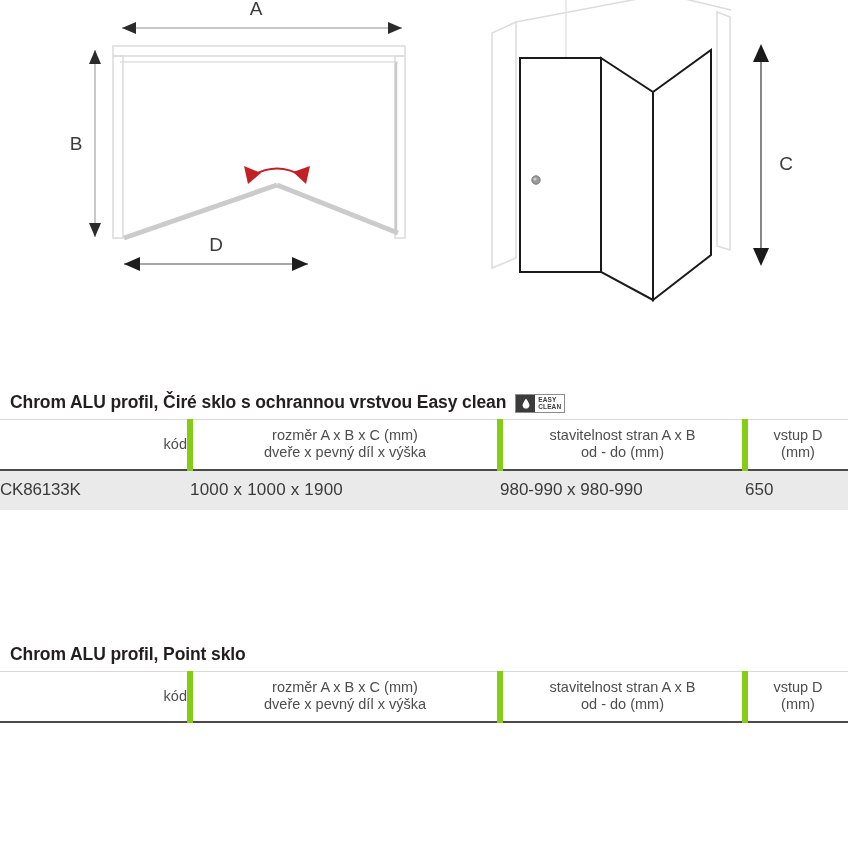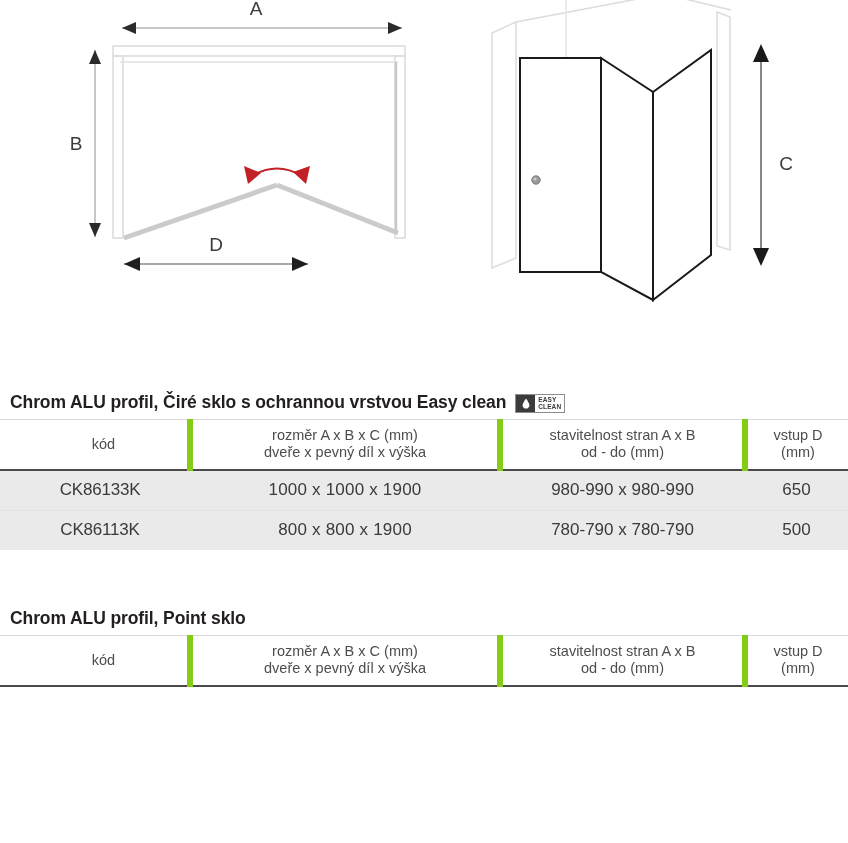--- a/index.html
+++ b/index.html
@@ -26,21 +26,21 @@
 
   .dim-label {
     font-family: "Liberation Sans", sans-serif;
     font-size: 19px;
     fill: #3c3c3c;
   }
 
   
   .section { position: absolute; left: 0; width: 732px; }
   #section-easyclean { top: 385px; }
-  #section-point     { top: 601px; }
+  #section-point     { top: 637px; }
 
   .section-title-row {
     display: flex;
     align-items: center;
     gap: 9px;
     padding: 0 8px 0 10px;
     height: 34px;
   }
   .section-title {
     font-size: 17.5px;
@@ -98,38 +98,37 @@
     font-weight: normal;
     font-size: 14.5px;
     color: #4d4d4d;
     padding: 7px 0 8px 0;
     border-top: 1px solid #d9d9d9;
     border-bottom: 2px solid #4a4a4a;
     vertical-align: middle;
     line-height: 17px;
   }
   table.spec thead th.th-code {
-    text-align: center;
+    text-align: right;
     padding-left: 20px;
     vertical-align: middle;
   }
   table.spec thead th.sep { border-left: 6px solid #84cc16; }
   table.spec thead th .hl2 { display: block; }
 
   table.spec tbody td {
     font-size: 17px;
     color: #3a3a3a;
     padding: 9px 0 10px 0;
-    text-align: center;
+    text-align: left;
     border-bottom: 1px solid #e3e3e3;
     line-height: 20px;
   }
   table.spec tbody td.code {
-    text-align: center;
-    padding-left: 10px;
+    text-align: left;
     letter-spacing: -0.2px;
   }
   table.spec tbody tr.shaded td { background: #eaeaea; }
   table.spec tbody tr.plain  td { background: #ffffff; }
   table.spec tbody tr:last-child td { border-bottom: none; }
 
   .dim-cell-spaced { letter-spacing: 0.2px; }
 </style>
 </head>
 <body>
@@ -262,26 +261,20 @@
         </th>
       </tr>
     </thead>
     <tbody>
       <tr class="shaded">
         <td class="code">CK86133K</td>
         <td class="dim-cell-spaced">1000 x 1000 x 1900</td>
         <td>980-990 x 980-990</td>
         <td>650</td>
       </tr>
-      <tr class="shaded">
-        <td class="code">CK86113K</td>
-        <td class="dim-cell-spaced">800 x 800 x 1900</td>
-        <td>780-790 x 780-790</td>
-        <td>500</td>
-      </tr>
     </tbody>
   </table>
 </div>
 
 <div class="section" id="section-point">
   <div class="section-title-row">
     <div class="section-title">Chrom ALU profil, Point sklo</div>
   </div>
 
   <table class="spec">

